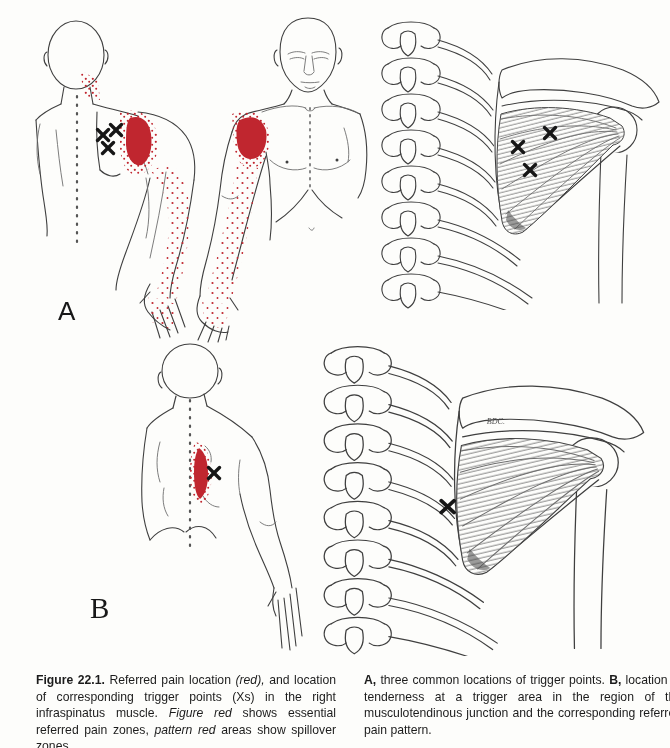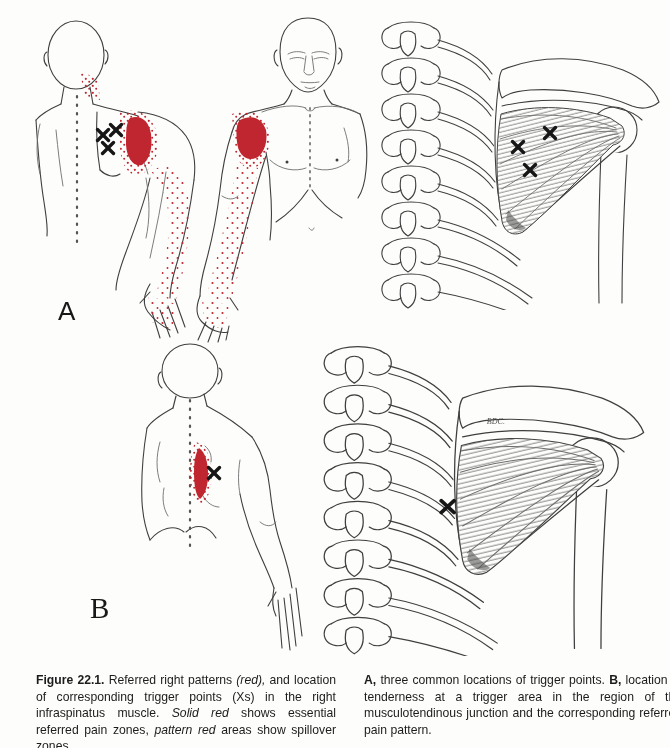--- a/index.html
+++ b/index.html
@@ -258,17 +258,17 @@
 
   <svg class="illus" style="left:322px;top:338px;width:332px;height:318px" viewBox="0 0 288 296" preserveAspectRatio="none">
     <use href="#scap"></use>
     <text x="143" y="80" font-size="7" font-style="italic" fill="#555" font-family="Liberation Serif, serif">BDC.</text>
     <use href="#xmark" x="109" y="157"></use>
   </svg>
 
   <div id="label-b" class="panel-label">B</div>
 
   <div id="caption">
-    <p id="cap-left" class="cap-col"><b>Figure 22.1.</b> <span>Referred right patterns</span> <i>(red),</i> <span>and location of corresponding trigger points (Xs) in the right infraspinatus muscle.</span> <i>Solid red</i> <span>shows essential referred pain zones,</span> <i>pattern red</i> <span>areas show spillover zones.</span></p>
+    <p id="cap-left" class="cap-col"><b>Figure 22.1.</b> <span>Referred pain location</span> <i>(red),</i> <span>and location of corresponding trigger points (Xs) in the right infraspinatus muscle.</span> <i>Figure red</i> <span>shows essential referred pain zones,</span> <i>pattern red</i> <span>areas show spillover zones.</span></p>
     <p id="cap-right" class="cap-col"><b>A,</b> <span>three common locations of trigger points.</span> <b>B,</b> <span>location of tenderness at a trigger area in the region of the musculotendinous junction and the corresponding referred pain pattern.</span></p>
   </div>
 
 </div>
 
 </body></html>

